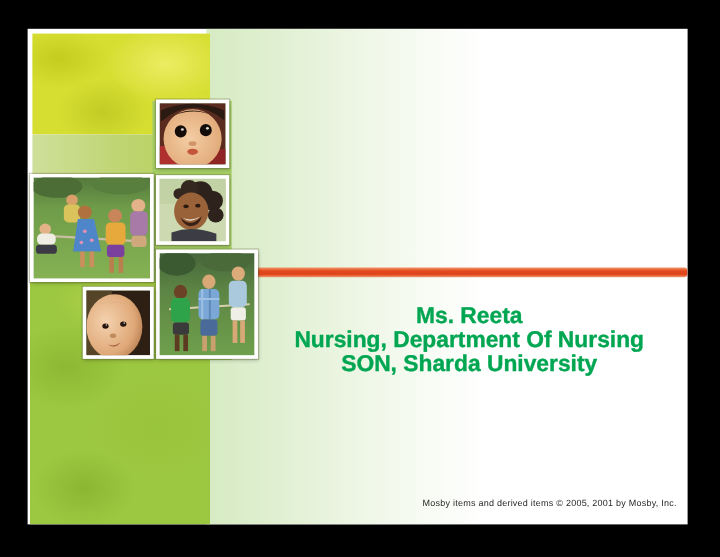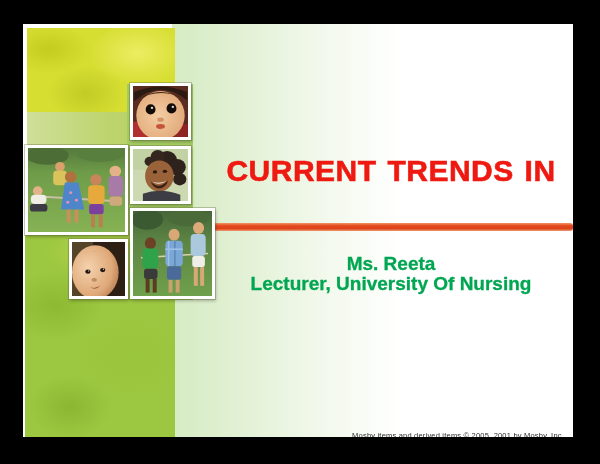--- a/index.html
+++ b/index.html
@@ -38,21 +38,21 @@
     box-shadow:0 0 0 1px rgba(96,104,60,.35), 1px 2px 3px rgba(0,0,0,.25);}
   .photo svg{display:block;width:100%;height:100%;}
 
   
   .title{position:absolute;left:186px;top:131px;width:364px;text-align:center;
     color:var(--title-color,#ee1a12);font-size:30px;line-height:31px;font-weight:bold;
     letter-spacing:.5px;word-spacing:2px;-webkit-text-stroke:.6px currentColor;}
   .subtitle{position:absolute;left:186px;top:230px;width:364px;text-align:center;
     color:var(--subtitle-color,#00a651);font-size:19px;line-height:20px;font-weight:bold;
     -webkit-text-stroke:.3px currentColor;}
-  .footer{position:absolute;right:9px;top:407px;color:#2a2a2a;font-size:7.5px;letter-spacing:.2px;padding-left:36px;}
+  .footer{position:absolute;right:9px;top:391px;color:#2a2a2a;font-size:7.5px;letter-spacing:.2px;padding-left:36px;}
 </style>
 </head>
 <body>
 
 <div class="canvas">
   <div class="slide">
 
     <div class="pale-column"></div>
     <div class="yellow-block"></div>
     <div class="olive-block"></div>
@@ -198,23 +198,23 @@
         <ellipse cx="30" cy="55" rx="5" ry="4" fill="#24160e"></ellipse>
         <ellipse cx="58" cy="52" rx="5" ry="4" fill="#24160e"></ellipse>
         <circle cx="31.5" cy="53.5" r="1.2" fill="#cfd8d4"></circle>
         <circle cx="59.5" cy="50.5" r="1.2" fill="#cfd8d4"></circle>
         <ellipse cx="42" cy="70" rx="5" ry="3.5" fill="#c08c5c"></ellipse>
         <path d="M32 82 Q42 89 54 80 Q44 92 32 82Z" fill="#9c5438"></path>
       </svg>
     </div>
 
     <div class="title">
-      <div>CURRENT TRENDS IN</div>
     </div>
 
     <div class="subtitle">
       <div>Ms. Reeta</div>
-      <div>Lecturer, University Of Nursing</div>
+      <div>Nursing, Department Of Nursing</div>
+      <div>SON, Sharda University</div>
     </div>
 
     <div class="footer">Mosby items and derived items © 2005, 2001 by Mosby, Inc.</div>
   </div>
 </div>
 
 </body></html>

